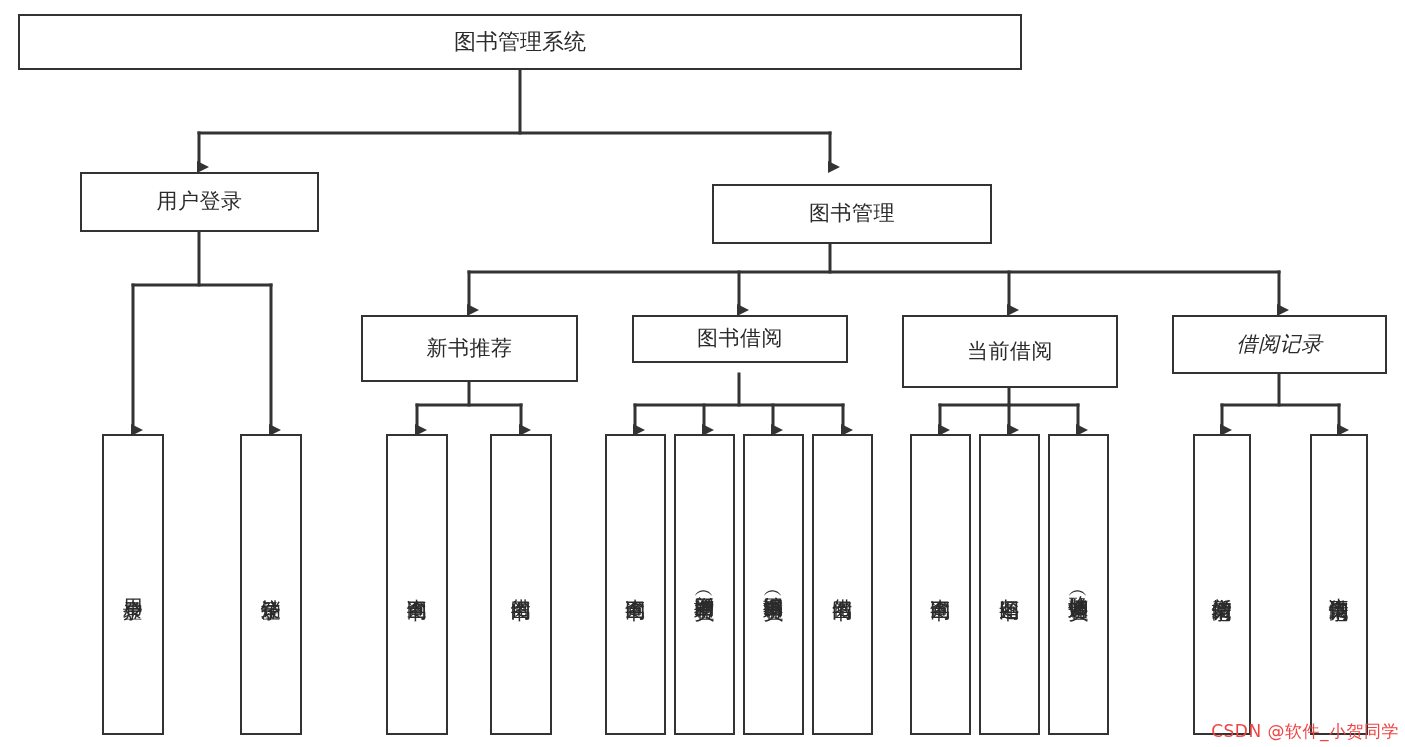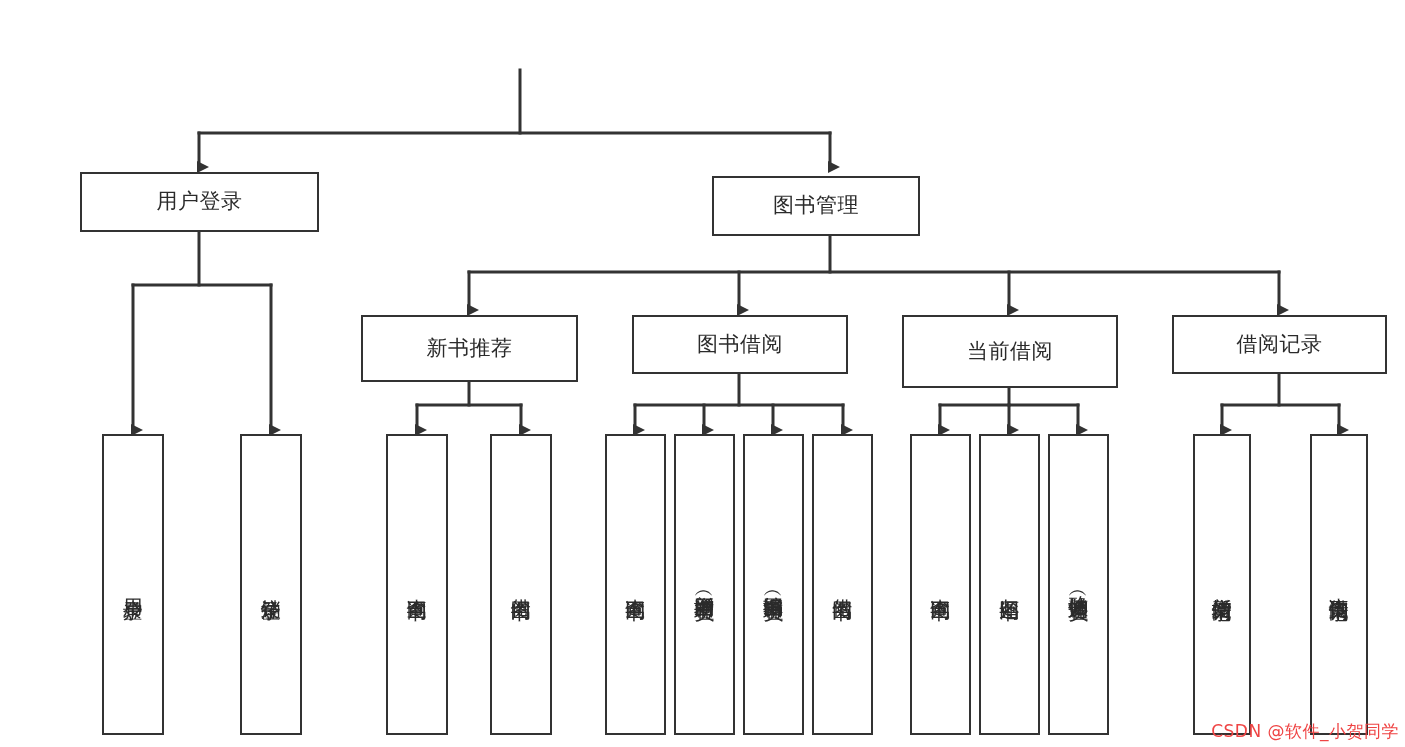--- a/index.html
+++ b/index.html
@@ -116,38 +116,41 @@
       <path d="M 1009 405 L 1009 430" marker-end="url(#arrow)"></path>
       <path d="M 1078 405 L 1078 430" marker-end="url(#arrow)"></path>
 
       <path d="M 1279 374 L 1279 405"></path>
       <path d="M 1222 405 L 1339 405"></path>
       <path d="M 1222 405 L 1222 430" marker-end="url(#arrow)"></path>
       <path d="M 1339 405 L 1339 430" marker-end="url(#arrow)"></path>
     </g>
   </svg>
 
+  <div class="node root" style="left:18px; top:14px; width:1004px; height:56px;">
+    <span>图书管理系统</span>
+  </div>
 
   <div class="node h" style="left:80px; top:172px; width:239px; height:60px;">
     <span>用户登录</span>
   </div>
-  <div class="node h" style="left:712px; top:176px; width:208px; height:60px;">
+  <div class="node h" style="left:712px; top:184px; width:280px; height:60px;">
     <span>图书管理</span>
   </div>
 
   <div class="node h" style="left:361px; top:315px; width:217px; height:67px;">
     <span>新书推荐</span>
   </div>
-  <div class="node h" style="left:632px; top:315px; width:216px; height:59px;">
+  <div class="node h" style="left:632px; top:315px; width:216px; height:48px;">
     <span>图书借阅</span>
   </div>
   <div class="node h" style="left:902px; top:315px; width:216px; height:73px;">
     <span>当前借阅</span>
   </div>
-  <div class="node h" style="left:1172px; top:315px; width:215px; height:59px;">
+  <div class="node h" style="left:1172px; top:315px; width:215px; height:59px;font-style:italic;">
     <span>借阅记录</span>
   </div>
 
   <div class="node v" style="left:102px; top:434px; width:62px; height:301px;">
     <span class="vtext">用户登录</span>
   </div>
   <div class="node v" style="left:240px; top:434px; width:62px; height:301px;">
     <span class="vtext">注销登录</span>
   </div>
 

